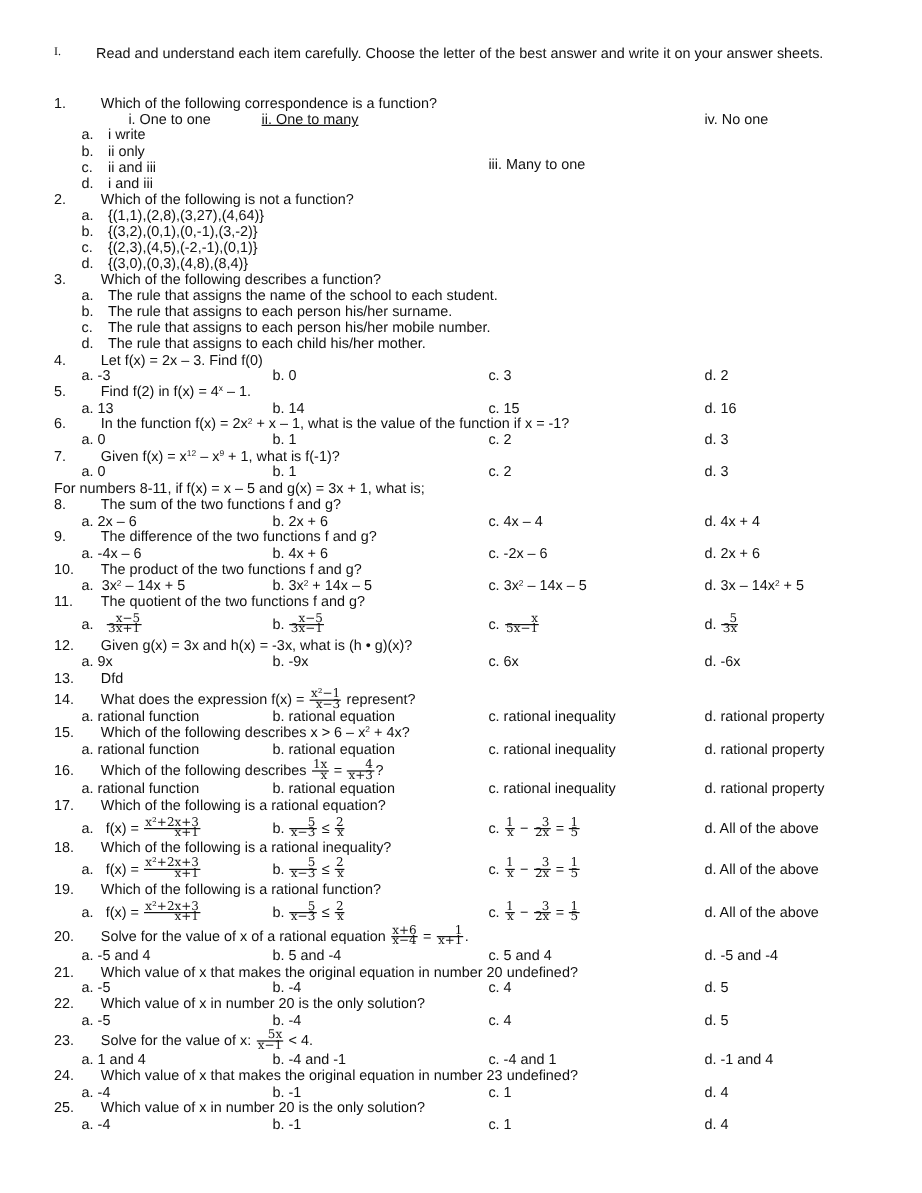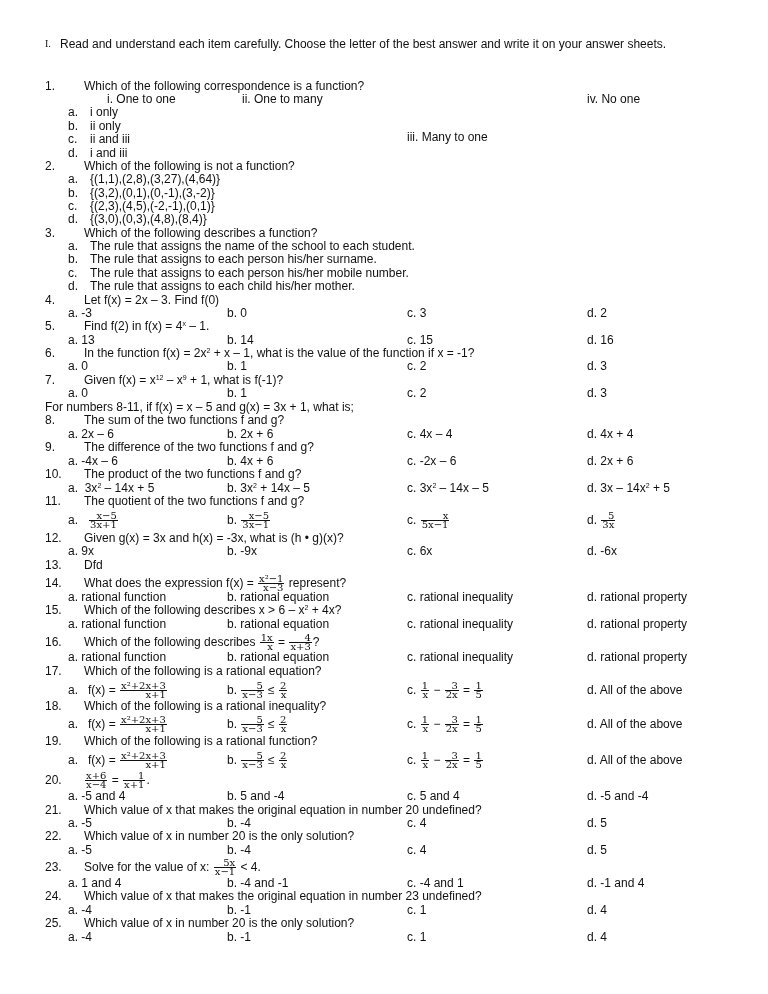--- a/index.html
+++ b/index.html
@@ -9,26 +9,26 @@
   }
   .page { position: absolute; left: 0; top: 0; width: 768px; }
   .line { position: absolute; left: 0; height: 14px; line-height: 14px; white-space: nowrap; }
   .num { position: absolute; left: 45px; }
   .qtext { position: absolute; left: 68px; margin-left: 16px; }
   .roman { position: absolute; left: 45px; font-family: "Liberation Serif", serif; font-size: 10px; }
   .opt-letter { position: absolute; left: 68px; }
   .opt-val { position: absolute; left: 90px; }
   .col { position: absolute; }
   .c-a { left: 68px; } .c-b { left: 227px; } .c-c { left: 407px; } .c-d { left: 587px; }
-  .c-i { left: 68px; padding-left: 39px; } .c-ii { left: 242px; } .c-iii { left: 407px; margin-top: 38px; } .c-iv { left: 587px; }
+  .c-i { left: 68px; padding-left: 39px; } .c-ii { left: 218px; text-decoration: underline; } .c-iii { left: 407px; margin-top: 38px; } .c-iv { left: 587px; }
   .frac { display: inline-block; vertical-align: middle; text-align: right; font-family: "DejaVu Serif", serif; font-size: 10px; line-height: 8px; margin: 0 1px; }
   .frac .n { display: block; border-bottom: 0.8px solid #111; padding: 0 1px; }
   .frac .d { display: block; padding: 0 1px; }
   sup { font-size: 7px; line-height: 0; vertical-align: 4px; }
-  .inst { position: absolute; left: 60px; width: 680px; white-space: normal; line-height: 16px; }
+  .inst { position: absolute; left: 80px; width: 680px; white-space: normal; line-height: 16px; }
 </style>
 </head>
 <body>
 
 <div class="page">
 
   <div class="line" style="top:37px;">
     <span class="roman">I.</span>
     <span class="inst" style="top:-1px;">Read and understand each item carefully. Choose the letter of the best answer and write it on your answer sheets.</span>
   </div>
@@ -38,21 +38,21 @@
     <span class="qtext">Which of the following correspondence is a function?</span>
   </div>
   <div class="line" style="top:92px;">
     <span class="col c-i">i.  One to one</span>
     <span class="col c-ii">ii. One to many</span>
     <span class="col c-iii">iii. Many to one</span>
     <span class="col c-iv">iv. No one</span>
   </div>
   <div class="line" style="top:105px;">
       <span class="opt-letter">a.</span>
-      <span class="opt-val">i only</span>
+      <span class="opt-val">i write</span>
     </div>
   <div class="line" style="top:119px;">
       <span class="opt-letter">b.</span>
       <span class="opt-val">ii only</span>
     </div>
   <div class="line" style="top:132px;">
       <span class="opt-letter">c.</span>
       <span class="opt-val">ii and iii</span>
     </div>
   <div class="line" style="top:146px;">
@@ -271,21 +271,21 @@
   </div>
   <div class="line" style="top:750px;height:20px;line-height:20px;">
     <span class="col c-a"><span>a.</span>&nbsp;&nbsp; <span>f(x) = </span><span class="frac"><span class="n">x²+2x+3</span><span class="d">x+1</span></span></span>
     <span class="col c-b"><span>b.</span> <span class="frac"><span class="n">5</span><span class="d">x−3</span></span><span> ≤ </span><span class="frac"><span class="n">2</span><span class="d">x</span></span></span>
     <span class="col c-c"><span>c.</span> <span class="frac"><span class="n">1</span><span class="d">x</span></span><span> − </span><span class="frac"><span class="n">3</span><span class="d">2x</span></span><span> = </span><span class="frac"><span class="n">1</span><span class="d">5</span></span></span>
     <span class="col c-d">d. All of the above</span>
   </div>
 
   <div class="line" style="top:771px;height:18px;line-height:18px;">
     <span class="num">20.</span>
-    <span class="qtext"><span class="frac"><span class="n">x+6</span><span class="d">x−4</span></span><span> = </span><span class="frac"><span class="n">1</span><span class="d">x+1</span></span><span>.</span></span>
+    <span class="qtext"><span>Solve for the value of x of a rational equation </span><span class="frac"><span class="n">x+6</span><span class="d">x−4</span></span><span> = </span><span class="frac"><span class="n">1</span><span class="d">x+1</span></span><span>.</span></span>
   </div>
   <div class="line" style="top:789px;">
     <span class="col c-a">a.  -5 and 4</span>
     <span class="col c-b">b. 5 and -4</span>
     <span class="col c-c">c. 5 and 4</span>
     <span class="col c-d">d. -5 and -4</span>
   </div>
 
   <div class="line" style="top:803px;">
     <span class="num">21.</span>

